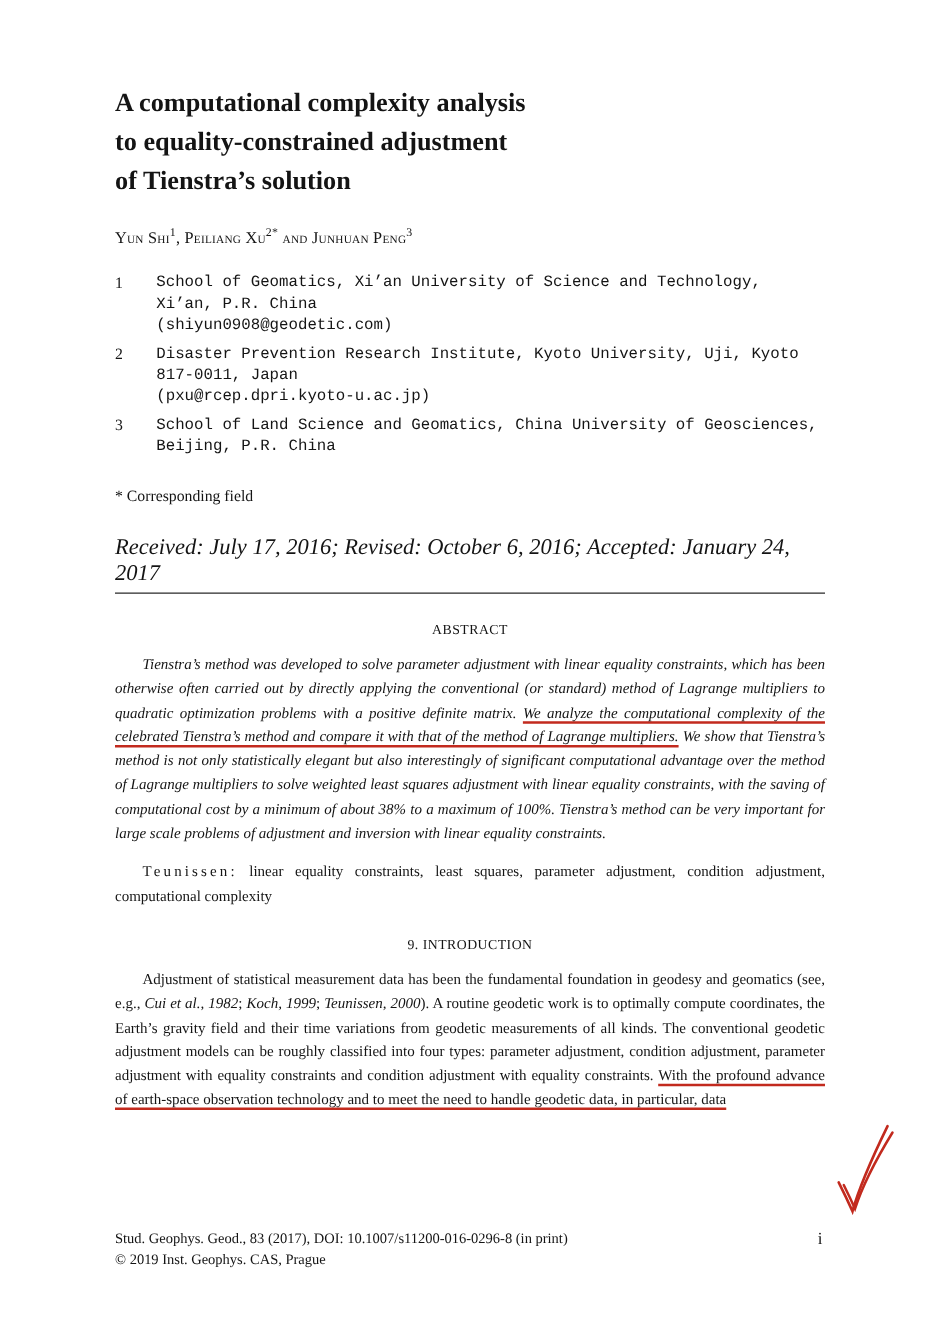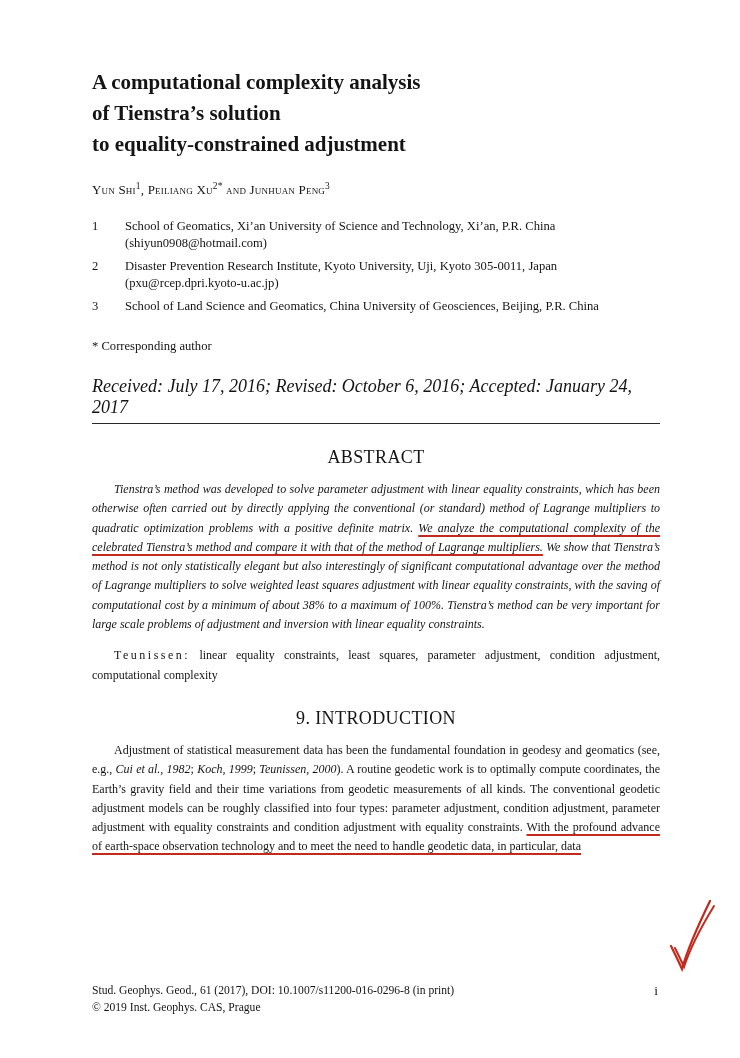--- a/index.html
+++ b/index.html
@@ -30,33 +30,33 @@
   }
   .byline sup {
     font-variant: normal;
     font-size: 9.5px;
     vertical-align: super;
     line-height: 0;
   }
   .affiliations { margin-top: 20px; font-size: 12.6px; }
   .aff-row { display: flex; margin-bottom: 6px; line-height: 17px; }
   .aff-num { width: 33px; flex: none; }
-  .aff-text { flex: 1; }
+  .aff-text { flex: 1; font-family: Liberation Mono, monospace; }
   .corresponding { margin-top: 24px; font-size: 12.6px; }
   .received {
     margin-top: 22px;
     font-size: 18px;
     font-style: italic;
     padding-bottom: 5px;
     border-bottom: 1px solid #2a2a2a;
   }
   .section-heading {
     margin: 23px 0 0 0;
     text-align: center;
-    font-size: 18px;
+    font-size: 11px;
     font-weight: normal;
     letter-spacing: 0.4px;
   }
   p.body-par {
     margin: 12px 0 0 0;
     font-size: 12px;
     text-align: justify;
     line-height: 19.3px;
     text-indent: 22px;
   }
@@ -87,67 +87,67 @@
     width: 58px; height: 84px;
   }
 </style>
 </head>
 <body>
 
 <div class="content">
 
   <h1 class="title">
     <div>A computational complexity analysis</div>
+    <div>to equality-constrained adjustment</div>
     <div>of Tienstra’s solution</div>
-    <div>to equality-constrained adjustment</div>
   </h1>
 
   <div class="byline"><span>Yun Shi</span><sup>1</sup><span>, </span><span>Peiliang Xu</span><sup>2*</sup><span> and </span><span>Junhuan Peng</span><sup>3</sup></div>
 
   <div class="affiliations">
     <div class="aff-row">
       <span class="aff-num">1</span>
       <span class="aff-text">
         <div>School of Geomatics, Xi’an University of Science and Technology, Xi’an, P.R. China</div>
-        <div>(shiyun0908@hotmail.com)</div>
+        <div>(shiyun0908@geodetic.com)</div>
       </span>
     </div>
     <div class="aff-row">
       <span class="aff-num">2</span>
       <span class="aff-text">
-        <div>Disaster Prevention Research Institute, Kyoto University, Uji, Kyoto 305-0011, Japan</div>
+        <div>Disaster Prevention Research Institute, Kyoto University, Uji, Kyoto 817-0011, Japan</div>
         <div>(pxu@rcep.dpri.kyoto-u.ac.jp)</div>
       </span>
     </div>
     <div class="aff-row">
       <span class="aff-num">3</span>
       <span class="aff-text">
         <div>School of Land Science and Geomatics, China University of Geosciences, Beijing, P.R. China</div>
       </span>
     </div>
   </div>
 
-  <div class="corresponding">* Corresponding author</div>
+  <div class="corresponding">* Corresponding field</div>
 
   <div class="received">Received: July 17, 2016; Revised: October 6, 2016; Accepted: January 24, 2017</div>
 
   <h2 class="section-heading">ABSTRACT</h2>
 
   <p class="body-par abstract-par"><span>Tienstra’s method was developed to solve parameter adjustment with linear equality constraints, which has been otherwise often carried out by directly applying the conventional (or standard) method of Lagrange multipliers to quadratic optimization problems with a positive definite matrix. </span><span class="red-underline">We analyze the computational complexity of the celebrated Tienstra’s method and compare it with that of the method of Lagrange multipliers.</span><span> We show that Tienstra’s method is not only statistically elegant but also interestingly of significant computational advantage over the method of Lagrange multipliers to solve weighted least squares adjustment with linear equality constraints, with the saving of computational cost by a minimum of about 38% to a maximum of 100%. Tienstra’s method can be very important for large scale problems of adjustment and inversion with linear equality constraints.</span></p>
 
   <p class="body-par"><span class="kw-label">Teunissen:</span><span> linear equality constraints, least squares, parameter adjustment, condition adjustment, computational complexity</span></p>
 
   <h2 class="section-heading">9. INTRODUCTION</h2>
 
   <p class="body-par"><span>Adjustment of statistical measurement data has been the fundamental foundation in geodesy and geomatics (see, e.g., </span><span class="it">Cui et al., 1982</span><span>; </span><span class="it">Koch, 1999</span><span>; </span><span class="it">Teunissen, 2000</span><span>). A routine geodetic work is to optimally compute coordinates, the Earth’s gravity field and their time variations from geodetic measurements of all kinds. The conventional geodetic adjustment models can be roughly classified into four types: parameter adjustment, condition adjustment, parameter adjustment with equality constraints and condition adjustment with equality constraints. </span><span class="red-underline">With the profound advance of earth-space observation technology and to meet the need to handle geodetic data, in particular, data</span></p>
 
 </div>
 
 <div class="footer">
-  <div>Stud. Geophys. Geod., 61 (2017), DOI: 10.1007/s11200-016-0296-8 (in print)</div>
+  <div>Stud. Geophys. Geod., 83 (2017), DOI: 10.1007/s11200-016-0296-8 (in print)</div>
   <div>© 2019 Inst. Geophys. CAS, Prague</div>
   <span class="page-num">i</span>
 </div>
 
 <div class="check-annotation">
   <svg width="58" height="84" viewBox="0 0 58 84">
     <path d="M7,50 Q13,62 18,73 Q25,48 46,5" fill="none" stroke="#c22a1e" stroke-width="2.2" stroke-linecap="round"></path>
     <path d="M11,52 Q16,62 20,71 Q28,46 50,10" fill="none" stroke="#c22a1e" stroke-width="2" stroke-linecap="round"></path>
   </svg>
 </div>

